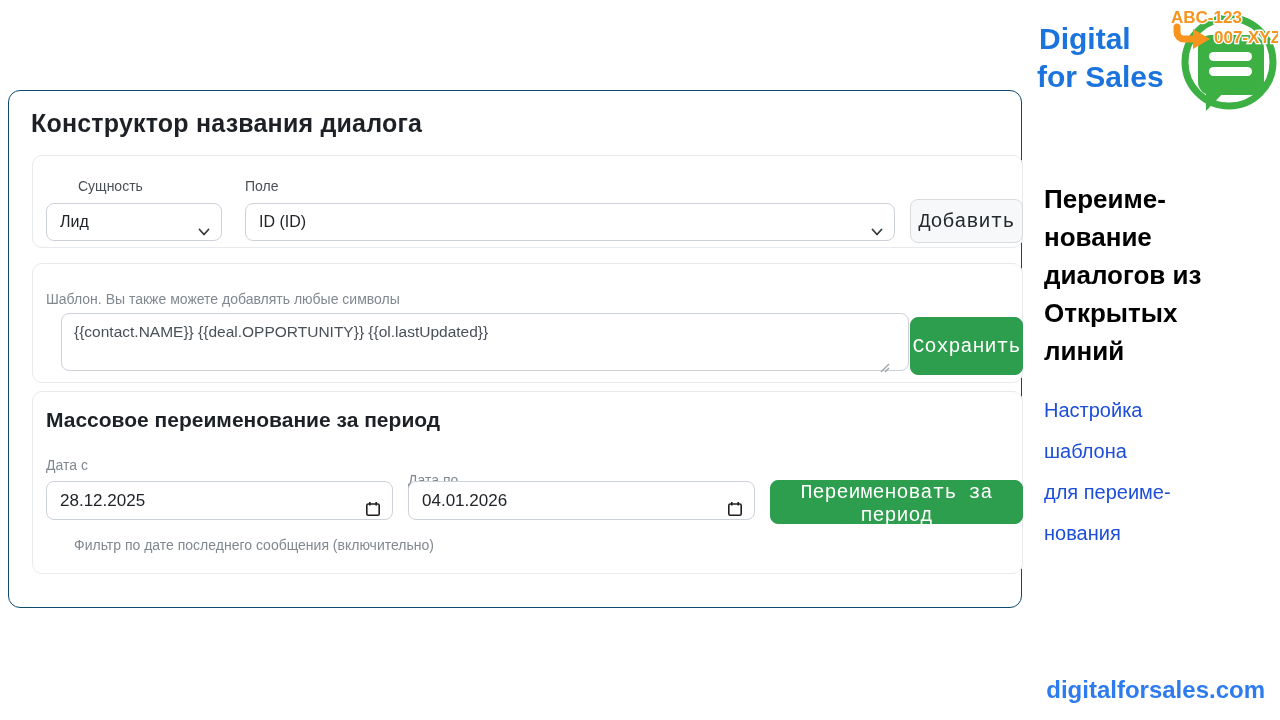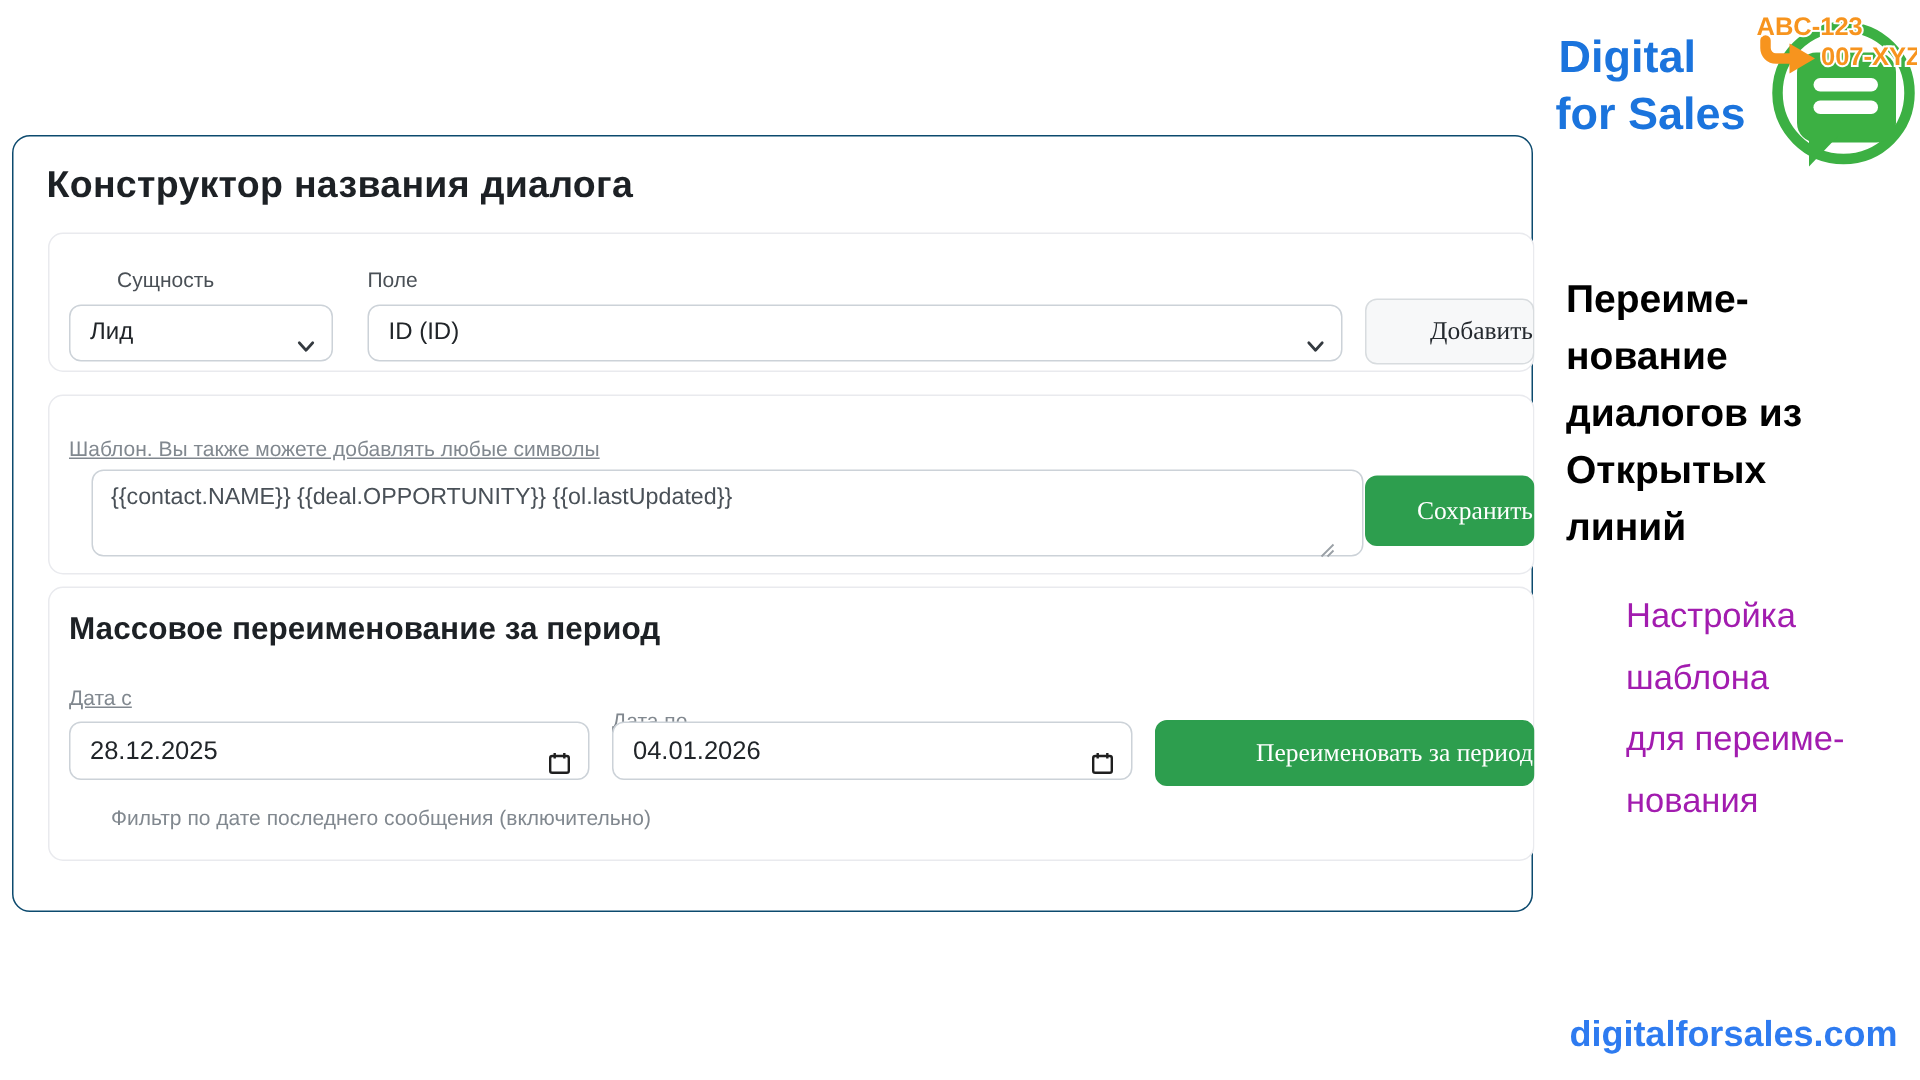--- a/index.html
+++ b/index.html
@@ -17,63 +17,63 @@
   }
   .sub-card {
     position:absolute; left:23px; width:991px;
     background:#fff; border:1px solid #e9eaee; border-radius:10px;
   }
   #card-entity   { top:64px;  height:93px;  }
   #card-template { top:172px; height:120px; }
   #card-mass     { top:300px; height:183px; }
 
   .field-label   { position:absolute; font-size:14px; color:#4a5056; }
-  .field-label.soft { color:#81888f;text-decoration:underline; }
+  .field-label.soft { color:#81888f; }
 
   .select-box, .date-input, .template-textarea {
     position:absolute; background:#fff; border:1px solid #ccd2d8; border-radius:8px;
     font-size:16px; color:#212529;
   }
   .select-box { height:38px; line-height:36px; padding:0 30px 0 13px;
                 cursor:pointer; white-space:nowrap; overflow:hidden; }
   .select-box .chev { position:absolute; right:10px; top:12px; }
 
   .date-input { height:39px; line-height:37px; padding:0 34px 0 13px; font-size:17px; }
   .date-input .cal { position:absolute; right:11px; top:11px; }
 
   .template-textarea {
     resize:none; width:848px; height:58px; padding:8px 12px;
     font-size:15.5px; color:#495057; line-height:20px;
     font-family:"Liberation Sans", sans-serif; outline:none;
   }
   .resize-grip { position:absolute; pointer-events:none; }
 
-  .btn { position:absolute; border-radius:8px; font-size:17px; text-align:right;
-         cursor:pointer; font-family:Liberation Serif, serif; }
+  .btn { position:absolute; border-radius:8px; font-size:20px; text-align:center;
+         cursor:pointer; font-family:Liberation Mono, monospace; }
   .btn-light { background:#f7f8f9; border:1px solid #d8dcdf; color:#24292e; }
   .btn-green { background:#2d9e4e; border:1px solid #2d9e4e; color:#ffffff; }
 
   .section-title { position:absolute; font-size:21px; font-weight:700; color:#1d2125; }
   .hint-text { position:absolute; font-size:14px; color:#81888f; }
 
   
   #sidebar { position:absolute; left:1023px; top:0; width:257px; height:720px; background:#fff; }
   .brand {
     position:absolute; left:14px; top:20px;
     font-size:30px; font-weight:700; color:#1b74dd; line-height:38px;
   }
   .brand .l1 { padding-left:2px; }
   #logo-mark { position:absolute; left:137px; top:2px; }
   .side-heading {
     position:absolute; left:21px; top:180px;
     font-size:26px; font-weight:700; color:#000; line-height:38px; white-space:nowrap;
   }
   .side-sub {
     position:absolute; left:21px; top:390px;
-    font-size:23px; font-weight:400; color:#a21caf; line-height:41px; white-space:nowrap;margin-left:40px;
+    font-size:20px; font-weight:400; color:#1d4ed8; line-height:41px; white-space:nowrap;
   }
   .site-link {
     position:absolute; right:15px; top:676px;
     font-size:24px; font-weight:700; color:#2e7bf0;
   }
 </style>
 </head>
 <body>
 
 <div id="main-card">
@@ -105,21 +105,21 @@
   </div>
 
   <div class="sub-card" id="card-template">
     <div class="field-label soft" style="left:13px; top:27px;">Шаблон. Вы также можете добавлять любые символы</div>
     <textarea class="template-textarea" style="left: 28px; top: 49px;">{{contact.NAME}} {{deal.OPPORTUNITY}} {{ol.lastUpdated}}</textarea>
     <span class="resize-grip" style="left:847px; top:95px;">
       <svg width="10" height="10" viewBox="0 0 10 10">
           <path d="M9 1 L1 9 M9 5 L5 9" stroke="#9aa0a6" stroke-width="1.2"></path>
         </svg>
     </span>
-    <button class="btn btn-green" style="left:877px; top:53px; width:113px; height:47px;">Сохранить</button>
+    <button class="btn btn-green" style="left:877px; top:53px; width:113px; height:58px;">Сохранить</button>
   </div>
 
   <div class="sub-card" id="card-mass">
     <div class="section-title" style="left:13px; top:16px;">Массовое переименование за период</div>
 
     <div class="field-label soft" style="left:13px; top:65px;">Дата с</div>
     <div class="date-input" style="left:13px; top:89px; width:347px;">
       <span>28.12.2025</span>
       <span class="cal">
         <svg width="16" height="16" viewBox="0 0 16 16">

